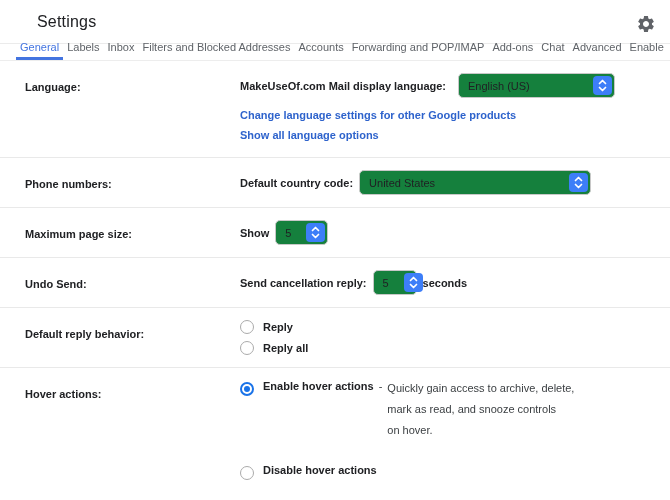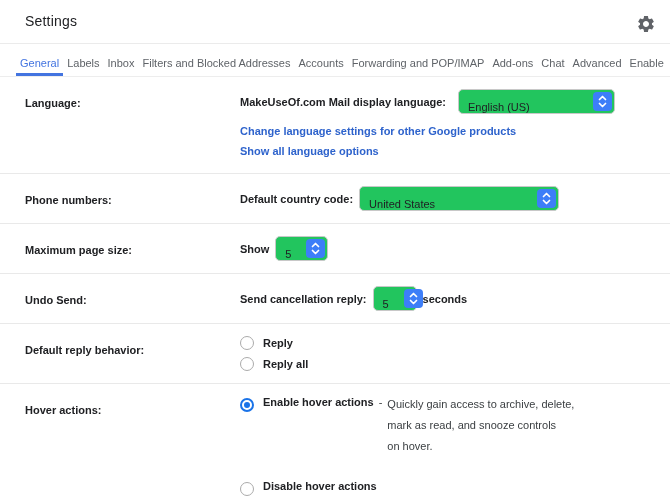--- a/index.html
+++ b/index.html
@@ -11,32 +11,32 @@
     overflow: hidden;
   }
 
   
   .header {
     display: flex;
     justify-content: space-between;
     align-items: flex-start;
     padding: 13px 14px 9px 25px;
   }
-  .page-title { font-size: 14px; font-weight: 400; color: #202124; letter-spacing: 0.2px; }
+  .page-title { font-size: 16px; font-weight: 400; color: #202124; letter-spacing: 0.2px; margin-left: 12px; }
   .gear { width: 20px; height: 20px; margin-top: 1px; cursor: pointer; }
   .gear svg { width: 20px; height: 20px; fill: #606368; }
 
   
   .tabs {
     display: flex;
     align-items: flex-end;
     padding-left: 16px;
     border-top: 1px solid #ebebeb;
     border-bottom: 1px solid #ededed;
-    height: 34px;
+    height: 18px;
   }
   .tab {
     font-size: 11px;
     color: #5f6368;
     padding: 7px 4px 7px;
     white-space: nowrap;
     cursor: pointer;
   }
   .tab.selected {
     color: #4374e0;
@@ -59,43 +59,43 @@
     padding-top: 4px;
     line-height: 20px;
   }
   .row-content { flex: 1; min-width: 0; }
   .bold { font-weight: bold; }
   .link { color: #2e63cc; cursor: pointer; text-decoration: none; display: inline-block; font-weight: bold; }
 
   
   .select {
     display: inline-flex;
-    align-items: flex-end;
+    align-items: center;
     height: 25px;
     border: 1px solid #c8c8c8;
     border-radius: 5px;
-    background: #22c55e;
+    background: #15803d;
     cursor: pointer;
     vertical-align: middle;
     gap: 13px;
   }
   .select .val { flex: 1; padding: 0 6px 0 9px; white-space: nowrap; overflow: hidden; }
   .select .stepper {
     width: 19px;
     height: 19px;
     margin: 2px;
     border-radius: 4px;
     background: #3d7ef8;
     display: flex;
     align-items: center;
     justify-content: center;
     flex-shrink: 0;
   }
   .sel-lang { width: 157px; }
-  .sel-country { width: 200px; }
+  .sel-country { width: 232px; }
   .sel-pagesize { width: 53px; }
   .sel-undo { width: 44px; }
 
   .inline-line { display: flex; align-items: center; }
   .inline-line .gap { display: inline-block; width: 6px; }
 
   
   .radio {
     width: 14px; height: 14px;
     border: 1px solid #ababab;

